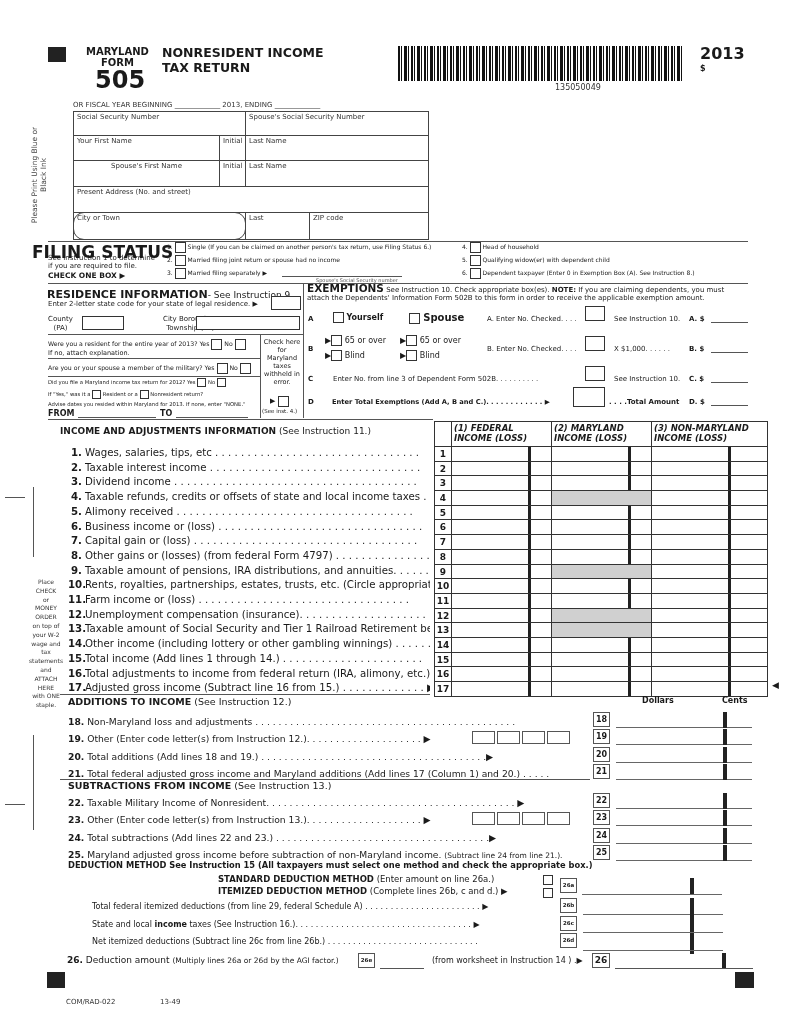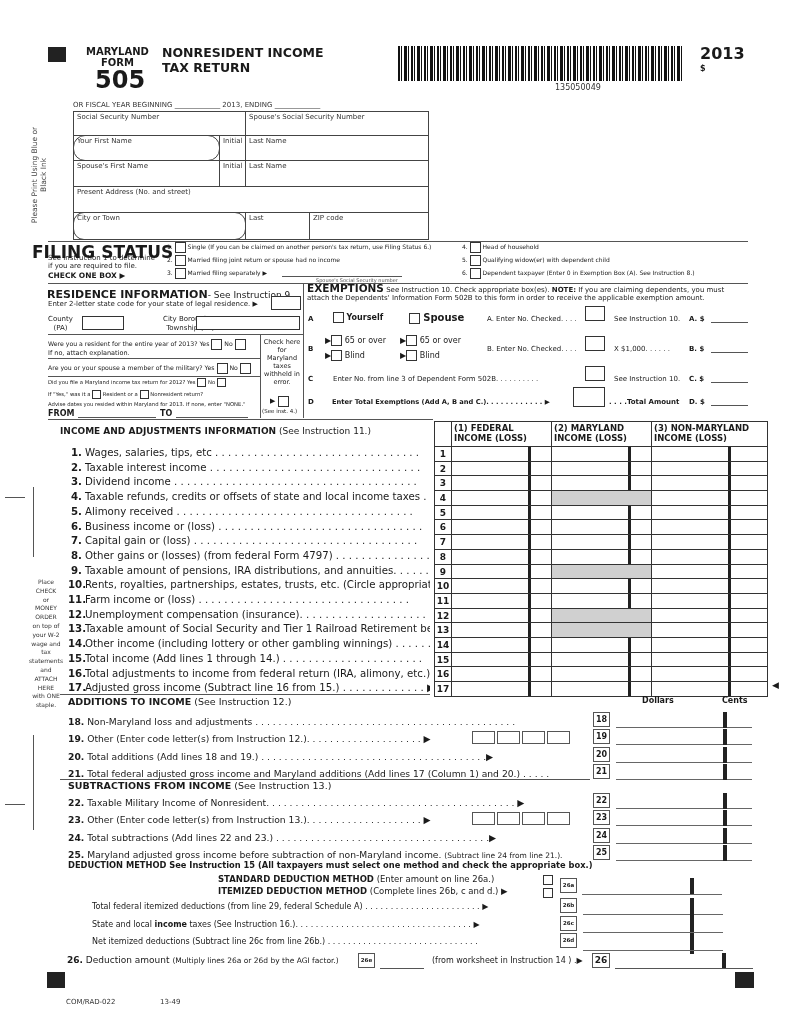--- a/index.html
+++ b/index.html
@@ -9,21 +9,21 @@
   .b { font-weight: bold; }
   .t6 { font-size: 6px; } .t7 { font-size: 7px; } .t8 { font-size: 8px; }
   .cb { display: inline-block; width: 11px; height: 11px; border: 1px solid #333; background: #fff; vertical-align: middle; }
   .box { position: absolute; border: 1px solid #333; background: #fff; }
   .hdr-cell { position: absolute; border: 1px solid #444; font-size: 7px; padding: 1px 3px; color: #333; }
   .line { position: absolute; height: 1px; background: #555; }
   .vline { position: absolute; width: 1px; background: #555; }
   
   .grid { position: absolute; left: 434px; top: 421px; width: 334px; border: 1px solid #333; }
   .grid-row { display: flex; height: 14.7px; border-top: 1px solid #333; }
-  .grid-head { display: flex; height: 24px; }
+  .grid-head { display: flex; height: 24px; font-style: italic; }
   .gnum { width: 17px; border-right: 1px solid #333; font-size: 9px; font-weight: bold; text-align: center; line-height: 14px; }
   .gcell { position: relative; width: 100px; border-right: 1px solid #333; }
   .gcell:last-child { border-right: none; }
   .gcell .sep { position: absolute; left: 76px; top: 0; bottom: 0; width: 3px; background: #222; }
   .gcell.shade { background: #d0d0d0; }
   .ghead { width: 100px; font-size: 8.5px; font-weight: bold; border-right: 1px solid #333; line-height: 10px; padding: 1px 2px; }
   .ghead:last-child { border-right: none; }
   .income-line { position: absolute; left: 60px; width: 370px; font-size: 10.2px; white-space: nowrap; overflow: hidden; height: 14.7px; line-height: 14.7px; }
   .income-line .n { font-weight: bold; display: inline-block; width: 14px; text-align: right; margin-right: 3px; }
   .lnbox { position: absolute; width: 17px; height: 15px; border: 1px solid #555; font-size: 8px; font-weight: bold; text-align: center; line-height: 13px; background: #fff; }
@@ -50,24 +50,24 @@
 <div class="abs b" style="left:700px;top:44px;font-size:16px;">2013</div>
 <div class="abs b" style="left:700px;top:64px;font-size:8px;">$</div>
 
 <div class="abs" style="left:73px;top:101px;font-size:7px;color:#333;">OR FISCAL YEAR BEGINNING _____________ 2013, ENDING _____________</div>
 
 <div class="abs" style="left:30px;top:230px;width:110px;font-size:7.5px;color:#444;transform:rotate(-90deg);transform-origin:0 0;text-align:center;">Please Print Using Blue or Black Ink</div>
 
 <div class="abs" style="left:73px;top:111px;width:356px;height:129px;border:1px solid #444;"></div>
 <div class="hdr-cell" style="left:73px;top:111px;width:173px;height:25px;"><span>Social Security Number</span></div>
 <div class="hdr-cell" style="left:245px;top:111px;width:184px;height:25px;"><span>Spouse's Social Security Number</span></div>
-<div class="hdr-cell" style="left:73px;top:135px;width:147px;height:26px;border-radius:12px;"><span>Your First Name</span></div>
+<div class="hdr-cell" style="left:73px;top:135px;width:147px;height:26px;"><span>Your First Name</span></div>
 <div class="hdr-cell" style="left:219px;top:135px;width:27px;height:26px;"><span>Initial</span></div>
 <div class="hdr-cell" style="left:245px;top:135px;width:184px;height:26px;"><span>Last Name</span></div>
-<div class="hdr-cell" style="left:73px;top:160px;width:147px;height:27px;"><span>Spouse's First Name</span></div>
+<div class="hdr-cell" style="left:73px;top:160px;width:147px;height:27px;text-align:center;"><span>Spouse's First Name</span></div>
 <div class="hdr-cell" style="left:219px;top:160px;width:27px;height:27px;"><span>Initial</span></div>
 <div class="hdr-cell" style="left:245px;top:160px;width:184px;height:27px;"><span>Last Name</span></div>
 <div class="hdr-cell" style="left:73px;top:186px;width:356px;height:27px;"><span>Present Address (No. and street)</span></div>
 <div class="hdr-cell" style="left:73px;top:212px;width:173px;height:28px;border-radius:11px;"><span>City or Town</span></div>
 <div class="hdr-cell" style="left:245px;top:212px;width:65px;height:28px;"><span>Last</span></div>
 <div class="hdr-cell" style="left:309px;top:212px;width:120px;height:28px;"><span>ZIP code</span></div>
 
 <div class="line" style="left:48px;top:241px;width:700px;"></div>
 <div class="abs b" style="left:32px;top:242px;font-size:17px;">FILING STATUS</div>
 <div class="abs" style="left:48px;top:254px;font-size:7px;">See Instruction 1 to determine</div>

